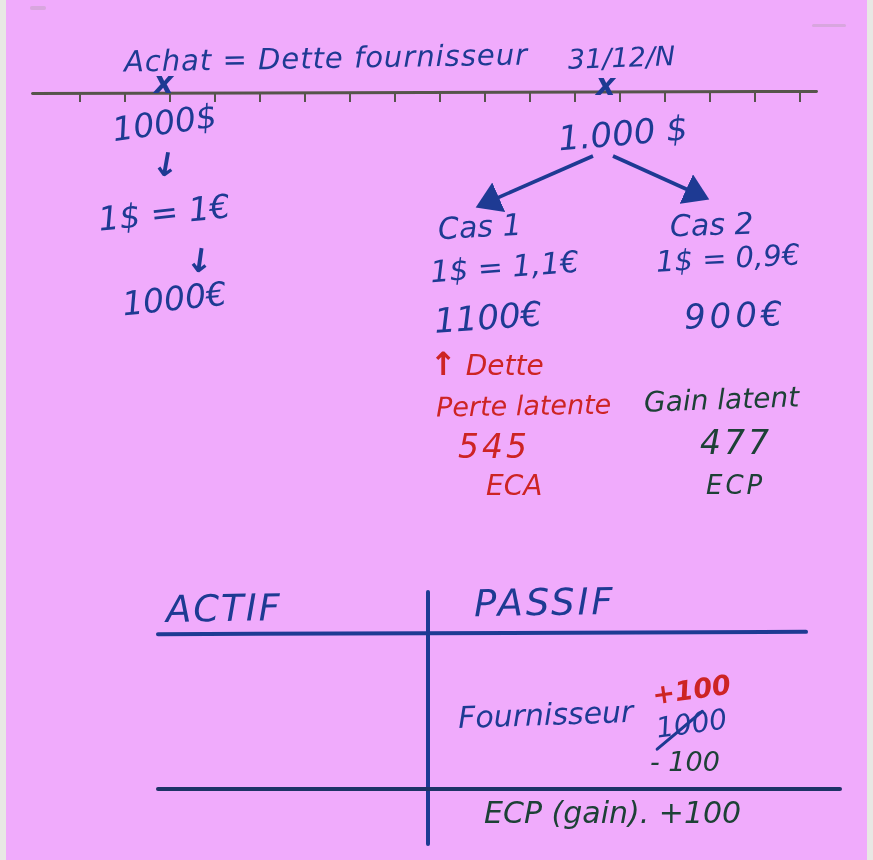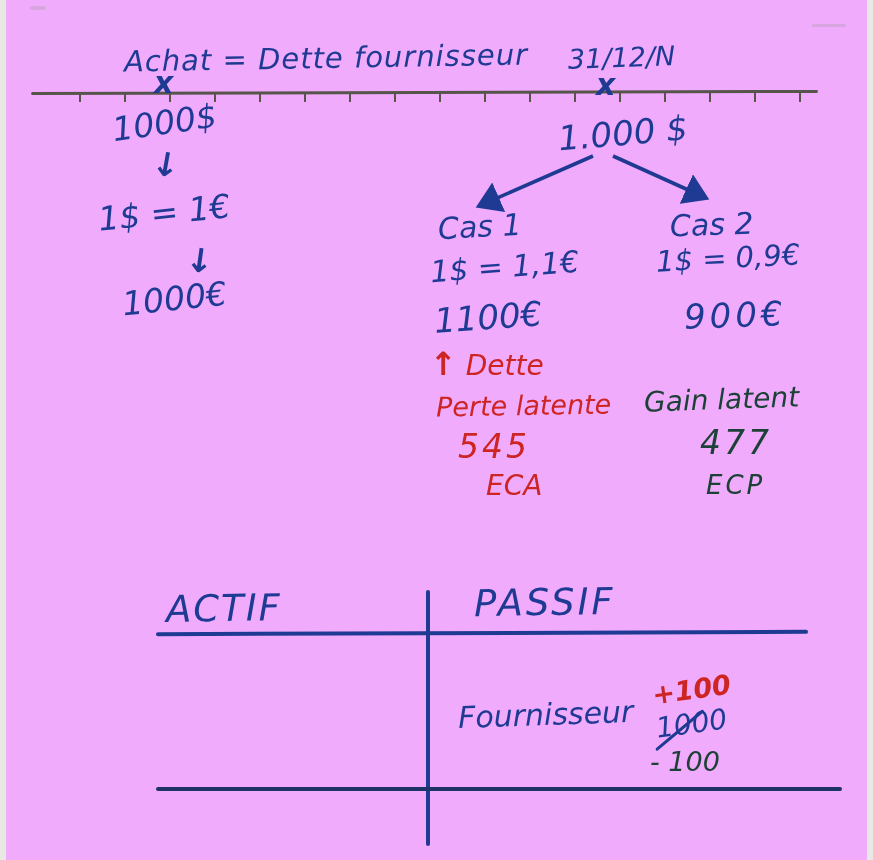--- a/index.html
+++ b/index.html
@@ -106,14 +106,18 @@
   <div class="hw blue" style="left:452px; top:700px; font-size:30px; transform:rotate(-2deg);">Fournisseur</div>
   <div class="hw red bold" style="left:646px; top:676px; font-size:27px; transform:rotate(-8deg);">+100</div>
   <div class="hw blue" style="left:650px; top:710px; font-size:28px; transform:rotate(-8deg);">
     <span>1000</span>
     <span class="strike"></span>
   </div>
   <div class="hw green" style="left:644px; top:748px; font-size:27px;text-align:right;">- 100</div>
 
   <div class="hline-bottom"></div>
 
+  <div class="hw green" style="left:478px; top:798px; font-size:30px;">
+    <span>ECP (gain).</span>
+    <span>+100</span>
+  </div>
 
 </div>
 
 </body></html>

